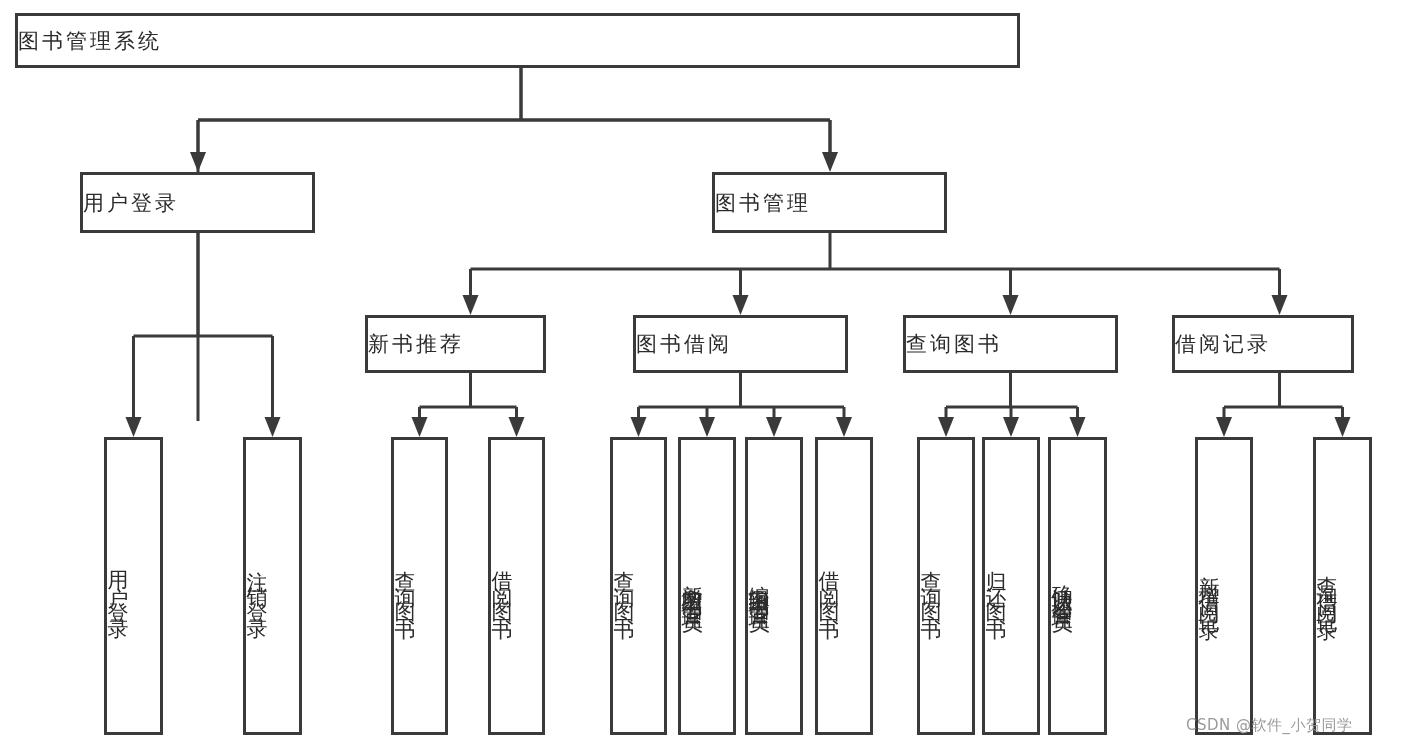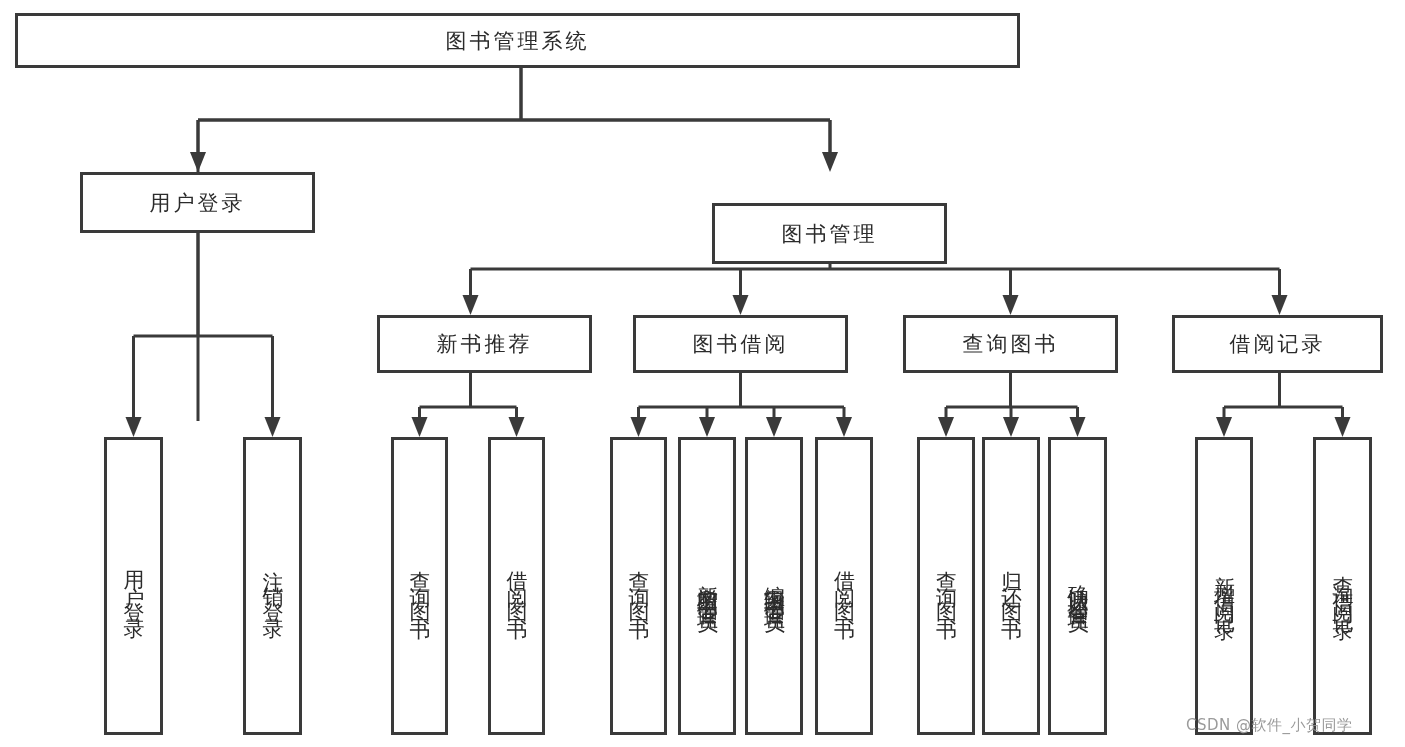--- a/index.html
+++ b/index.html
@@ -17,42 +17,42 @@
     overflow:hidden;
   }
   .connector{position:absolute;left:0;top:0;z-index:1;}
   .connector path{stroke:var(--line);stroke-width:3;fill:none;}
   .connector polygon{fill:var(--line);stroke:none;}
   .box{
     position:absolute;
     box-sizing:border-box;
     border:3px solid var(--line);
     background:var(--bg);
-    display:flex;align-items:center;justify-content:center;
+    display:flex;align-items:center;
     color:var(--text);
     z-index:2;
   }
   .hlabel{font-size:21px;letter-spacing:3px;white-space:nowrap;}
   .leaf .vlabel{
     writing-mode:vertical-rl;
     text-orientation:mixed;
     font-size:21px;
     line-height:1;
   }
   .ls4{letter-spacing:16px;}   
   .ls6{letter-spacing:9px;}    
   .lsl{letter-spacing:4px;}    
   
   #root-node   {left:15px;  top:13px;  width:1005px;height:55px;}
   #l2-0        {left:80px;  top:172px; width:235px; height:61px;}
-  #l2-1        {left:712px; top:172px; width:235px; height:61px;margin-top:31px;}
-  #l3-0        {left:377px; top:315px; width:215px; height:58px;}
+  #l2-1        {left:712px; top:172px; width:235px; height:61px;}
+  #l3-0        {left:365px; top:315px; width:181px; height:58px;}
   #l3-1        {left:633px; top:315px; width:215px; height:58px;font-family:Liberation Serif, serif;}
   #l3-2        {left:903px; top:315px; width:215px; height:58px;}
-  #l3-3        {left:1172px;top:315px; width:211px; height:58px;}
+  #l3-3        {left:1172px;top:315px; width:182px; height:58px;}
   .leaf        {top:437px;  height:298px;}
   #leaf-0 {left:104px; width:59px;}
   #leaf-1 {left:243px; width:59px;}
   #leaf-2 {left:391px; width:57px;}
   #leaf-3 {left:488px; width:57px;}
   #leaf-4 {left:610px; width:57px;}
   #leaf-5 {left:678px; width:58px;}
   #leaf-6 {left:745px; width:58px;}
   #leaf-7 {left:815px; width:58px;}
   #leaf-8 {left:917px; width:58px;}

